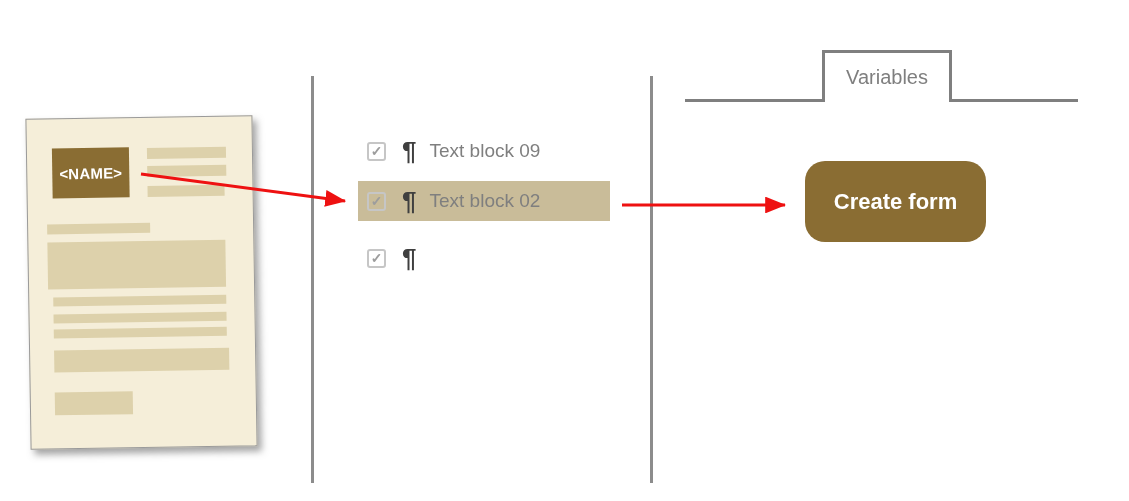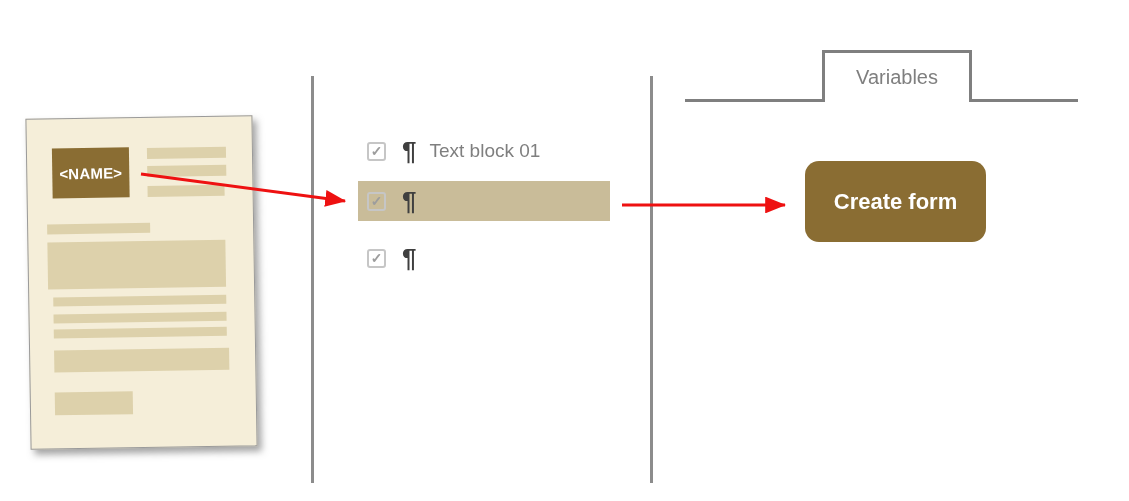--- a/index.html
+++ b/index.html
@@ -130,21 +130,21 @@
     position: absolute;
     height: 3px;
     background: var(--tab-border-gray, #7f7f7f);
   }
   .tab-line.seg-left  { left: 685px; top: 99px; width: 137px; }
   .tab-line.seg-right { left: 952px; top: 99px; width: 126px; }
   .tab {
     position: absolute;
     left: 822px;
     top: 50px;
-    width: 150px;
+    width: 130px;
     height: 52px;
     box-sizing: border-box;
     border: 3px solid var(--tab-border-gray, #7f7f7f);
     border-bottom: none;
     background: #ffffff;
     display: flex;
     align-items: center;
     justify-content: center;
     color: #7f7f7f;
     font-size: 20px;
@@ -152,21 +152,21 @@
 
   
   .create-form-btn {
     position: absolute;
     left: 805px;
     top: 161px;
     width: 181px;
     height: 81px;
     background: var(--accent-gold, #8a6d33);
     border: none;
-    border-radius: 14px;
+    border-radius: 20px;
     color: #ffffff;
     font-family: "Liberation Sans", sans-serif;
     font-size: 22px;
     font-weight: bold;
     cursor: pointer;
     display: flex;
     align-items: center;
     justify-content: center;
   }
 
@@ -202,28 +202,29 @@
   <div class="vdivider left"></div>
   <div class="vdivider right"></div>
 
   <div class="block-list">
 
     <div class="block-row row-0">
       <span class="checkbox">
         <span>✓</span>
       </span>
       <span class="pilcrow">¶</span>
-      <span class="block-label">Text block 01</span>
+      <span class="block-label">Text block 09</span>
     </div>
 
     <div class="block-row row-1 highlighted">
       <span class="checkbox">
         <span>✓</span>
       </span>
       <span class="pilcrow">¶</span>
+      <span class="block-label">Text block 02</span>
     </div>
 
     <div class="block-row row-2">
       <span class="checkbox">
         <span>✓</span>
       </span>
       <span class="pilcrow">¶</span>
     </div>
 
   </div>

